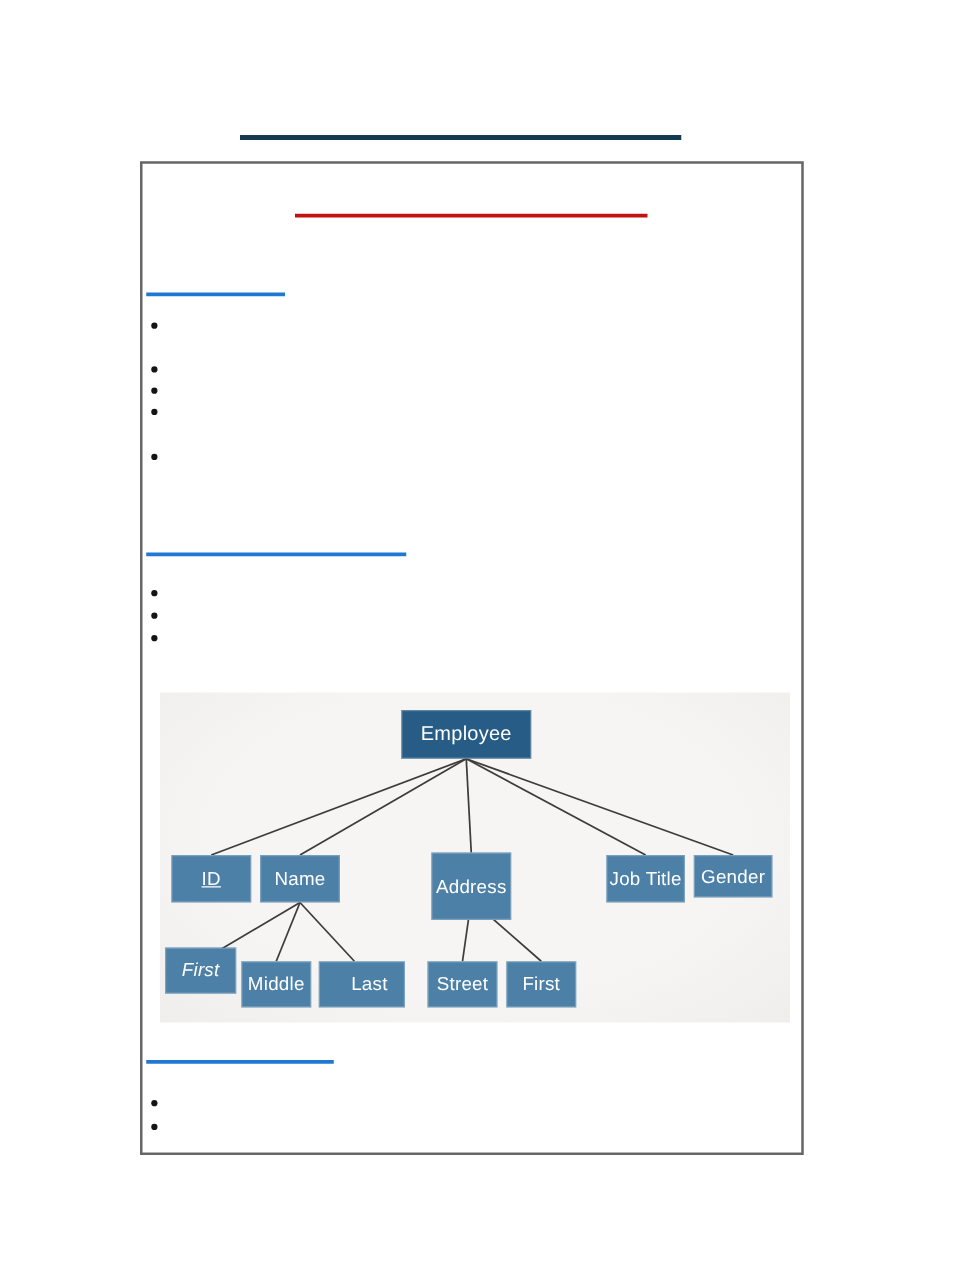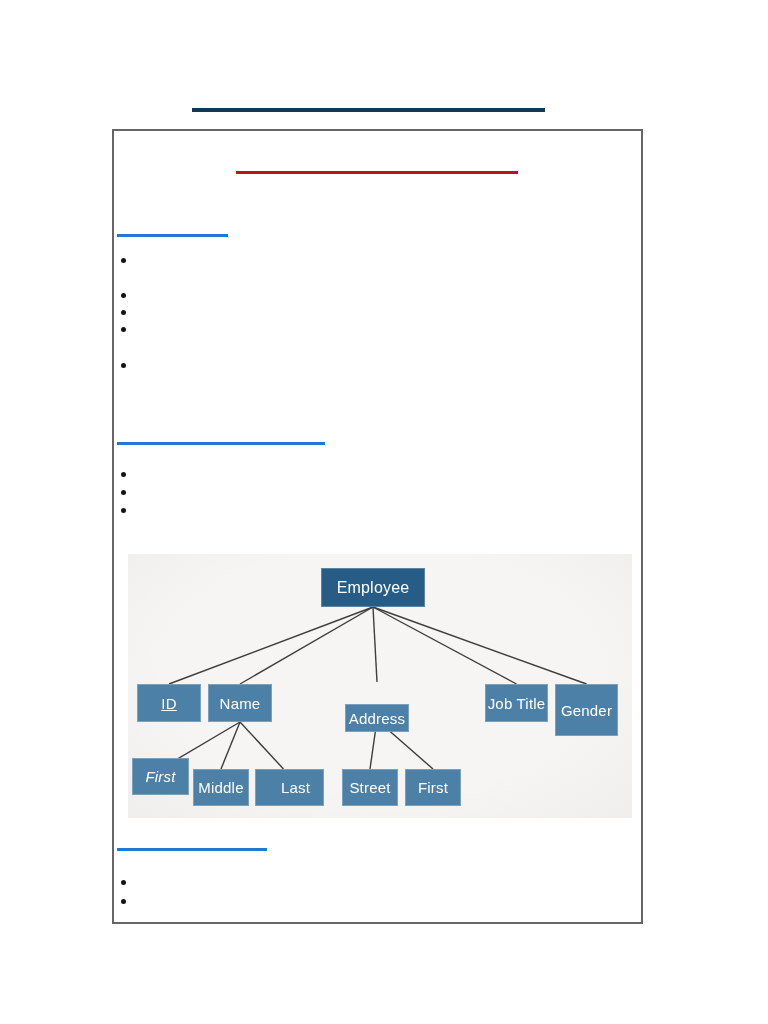--- a/index.html
+++ b/index.html
@@ -107,23 +107,23 @@
         <line x1="245" y1="53" x2="458.5" y2="130" stroke="#3d3d3d" stroke-width="1.4"></line>
         <line x1="112" y1="168" x2="32.5" y2="215" stroke="#3d3d3d" stroke-width="1.4"></line>
         <line x1="112" y1="168" x2="93" y2="215" stroke="#3d3d3d" stroke-width="1.4"></line>
         <line x1="112" y1="168" x2="155.5" y2="215" stroke="#3d3d3d" stroke-width="1.4"></line>
         <line x1="249" y1="166" x2="242" y2="215" stroke="#3d3d3d" stroke-width="1.4"></line>
         <line x1="249" y1="166" x2="305" y2="215" stroke="#3d3d3d" stroke-width="1.4"></line>
       </svg>
       <div class="dg-node root" style="left: 193px; top: 14px; width: 104px; height: 39px; background-color: rgb(38, 92, 133); color: rgb(255, 255, 255);">Employee</div>
       <div class="dg-node" style="left: 9px; top: 130px; width: 64px; height: 38px; background-color: rgb(77, 128, 167); color: rgb(255, 255, 255); text-decoration: underline;">ID</div>
       <div class="dg-node" style="left: 80px; top: 130px; width: 64px; height: 38px; background-color: rgb(77, 128, 167); color: rgb(255, 255, 255);">Name</div>
-      <div class="dg-node" style="left: 217px; top: 128px; width: 64px; height: 28px; background-color: rgb(77, 128, 167); color: rgb(255, 255, 255); margin-top: 22px;">Address</div>
+      <div class="dg-node" style="left: 217px; top: 128px; width: 64px; height: 54px; background-color: rgb(77, 128, 167); color: rgb(255, 255, 255);">Address</div>
       <div class="dg-node" style="left: 357px; top: 130px; width: 63px; height: 38px; background-color: rgb(77, 128, 167); color: rgb(255, 255, 255);">Job Title</div>
-      <div class="dg-node" style="left: 427px; top: 130px; width: 63px; height: 52px; background-color: rgb(77, 128, 167); color: rgb(255, 255, 255);">Gender</div>
+      <div class="dg-node" style="left: 427px; top: 130px; width: 63px; height: 34px; background-color: rgb(77, 128, 167); color: rgb(255, 255, 255);">Gender</div>
       <div class="dg-node" style="left: 4px; top: 204px; width: 57px; height: 37px; background-color: rgb(77, 128, 167); color: rgb(255, 255, 255); font-style: italic;">First</div>
       <div class="dg-node" style="left: 65px; top: 215px; width: 56px; height: 37px; background-color: rgb(77, 128, 167); color: rgb(255, 255, 255);">Middle</div>
       <div class="dg-node" style="left: 127px; top: 215px; width: 57px; height: 37px; background-color: rgb(77, 128, 167); color: rgb(255, 255, 255); padding-left: 12px;">Last</div>
       <div class="dg-node" style="left: 214px; top: 215px; width: 56px; height: 37px; background-color: rgb(77, 128, 167); color: rgb(255, 255, 255);">Street</div>
       <div class="dg-node" style="left: 277px; top: 215px; width: 56px; height: 37px; background-color: rgb(77, 128, 167); color: rgb(255, 255, 255);">First</div>
     </div>
 
   <div class="rule rule-head3" style="background-color: rgb(31, 120, 209);"></div>
 
   <div id="bullets-3">

